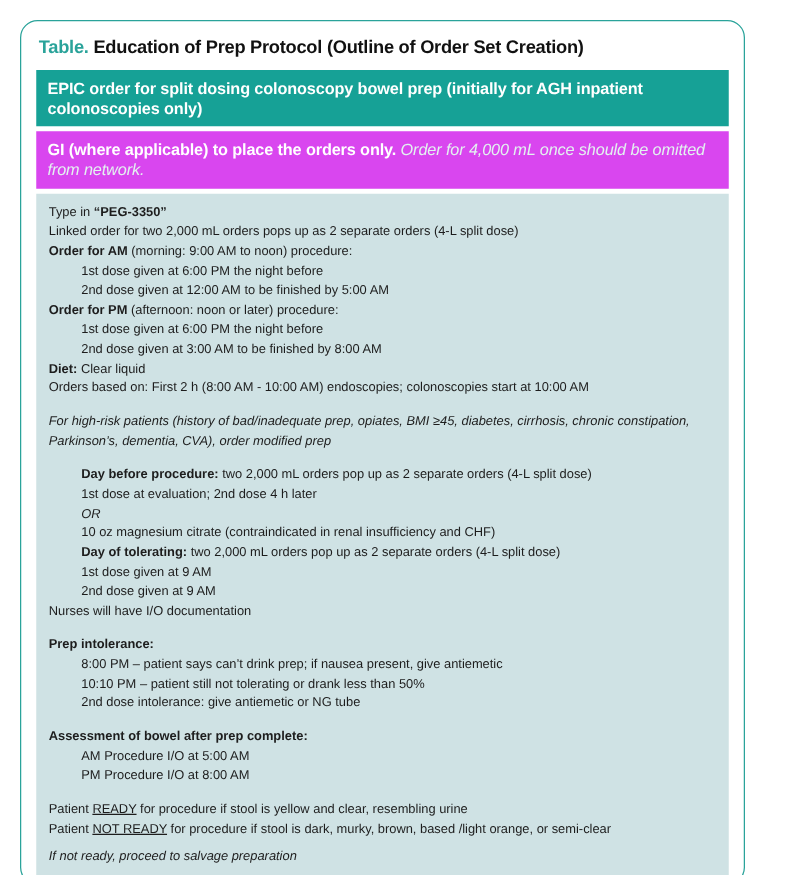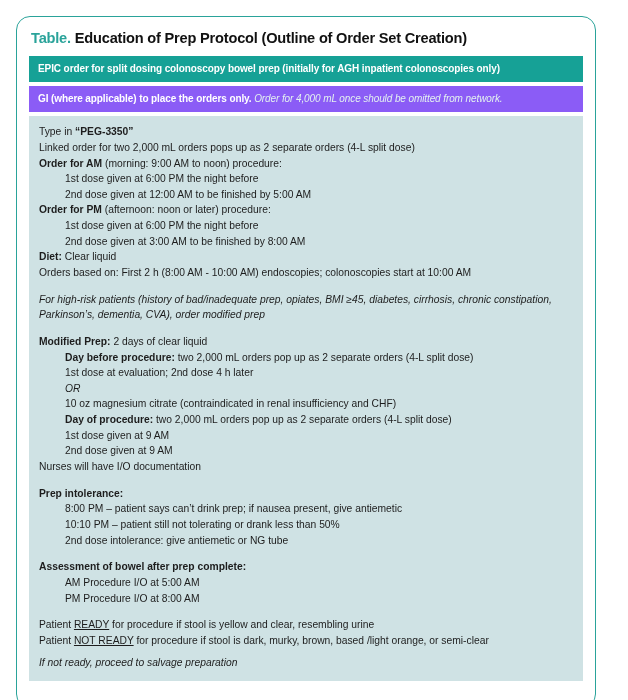--- a/index.html
+++ b/index.html
@@ -37,28 +37,28 @@
     margin: 2px 0 9px 2px;
   }
   .title .kw {
     color: #2aa39a;
   }
 
   .bar {
     box-sizing: border-box;
     width: 100%;
     color: #ffffff;
-    font-size: 10px;
+    font-size: 13px;
     font-weight: bold;
     letter-spacing: -0.1px;
     padding: 7px 9px;
     line-height: 1.2;
   }
   .bar-dark { background: #16a196; }
-  .bar-mid  { background: #8b5cf6; margin-top: 4px; }
+  .bar-mid  { background: #d946ef; margin-top: 4px; }
   .bar .note {
     font-weight: normal;
     font-style: italic;
     color: #e3f2f0;
   }
 
   .panel {
     box-sizing: border-box;
     width: 100%;
     background: #cfe2e4;
@@ -135,35 +135,32 @@
     <div class="ln">Orders based on: First 2 h (8:00 AM - 10:00 AM) endoscopies; colonoscopies start at 10:00 AM</div>
 
     <div class="gap"></div>
 
     <div class="ln">
       <i>For high-risk patients (history of bad/inadequate prep, opiates, BMI ≥45, diabetes, cirrhosis, chronic constipation, Parkinson’s, dementia, CVA), order modified prep</i>
     </div>
 
     <div class="gap"></div>
 
-    <div class="ln">
-      <b>Modified Prep:</b><span> 2 days of clear liquid</span>
-    </div>
 
     <div class="ln i1">
       <b>Day before procedure:</b><span> two 2,000 mL orders pop up as 2 separate orders (4-L split dose)</span>
     </div>
     <div class="ln i1">1st dose at evaluation; 2nd dose 4 h later</div>
     <div class="ln i1">
       <i>OR</i>
     </div>
     <div class="ln i1">10 oz magnesium citrate (contraindicated in renal insufficiency and CHF)</div>
 
     <div class="ln i1">
-      <b>Day of procedure:</b><span> two 2,000 mL orders pop up as 2 separate orders (4-L split dose)</span>
+      <b>Day of tolerating:</b><span> two 2,000 mL orders pop up as 2 separate orders (4-L split dose)</span>
     </div>
     <div class="ln i1">1st dose given at 9 AM</div>
     <div class="ln i1">2nd dose given at 9 AM</div>
 
     <div class="ln">Nurses will have I/O documentation</div>
 
     <div class="gap"></div>
 
     <div class="ln">
       <b>Prep intolerance:</b>

